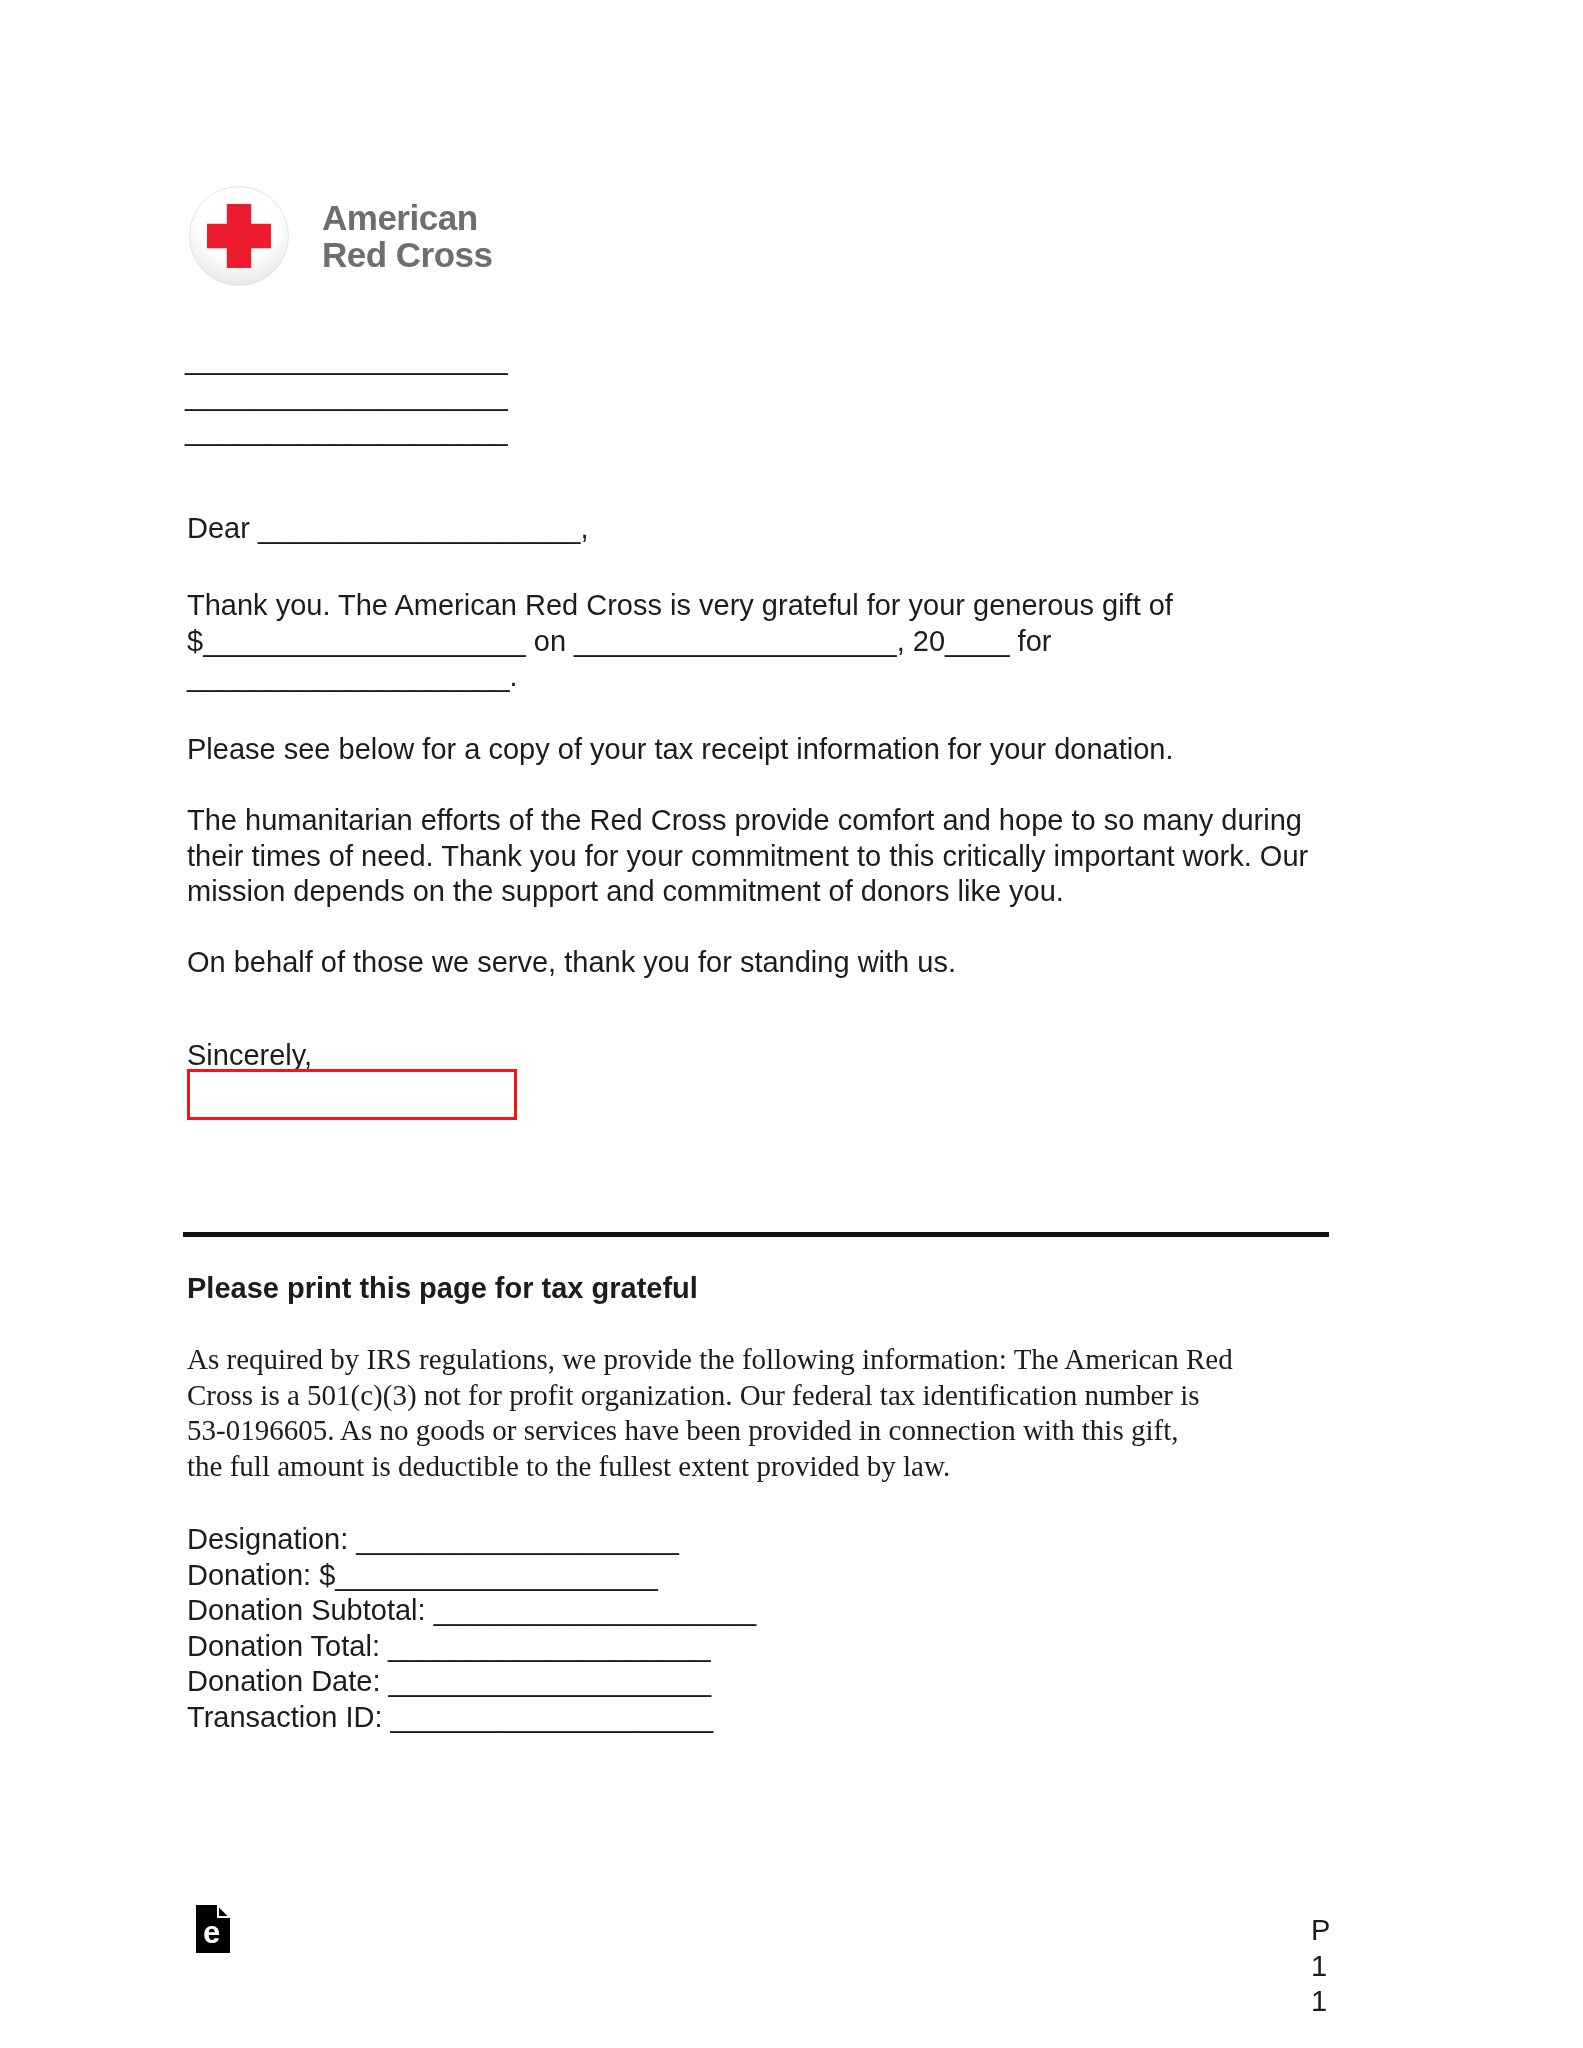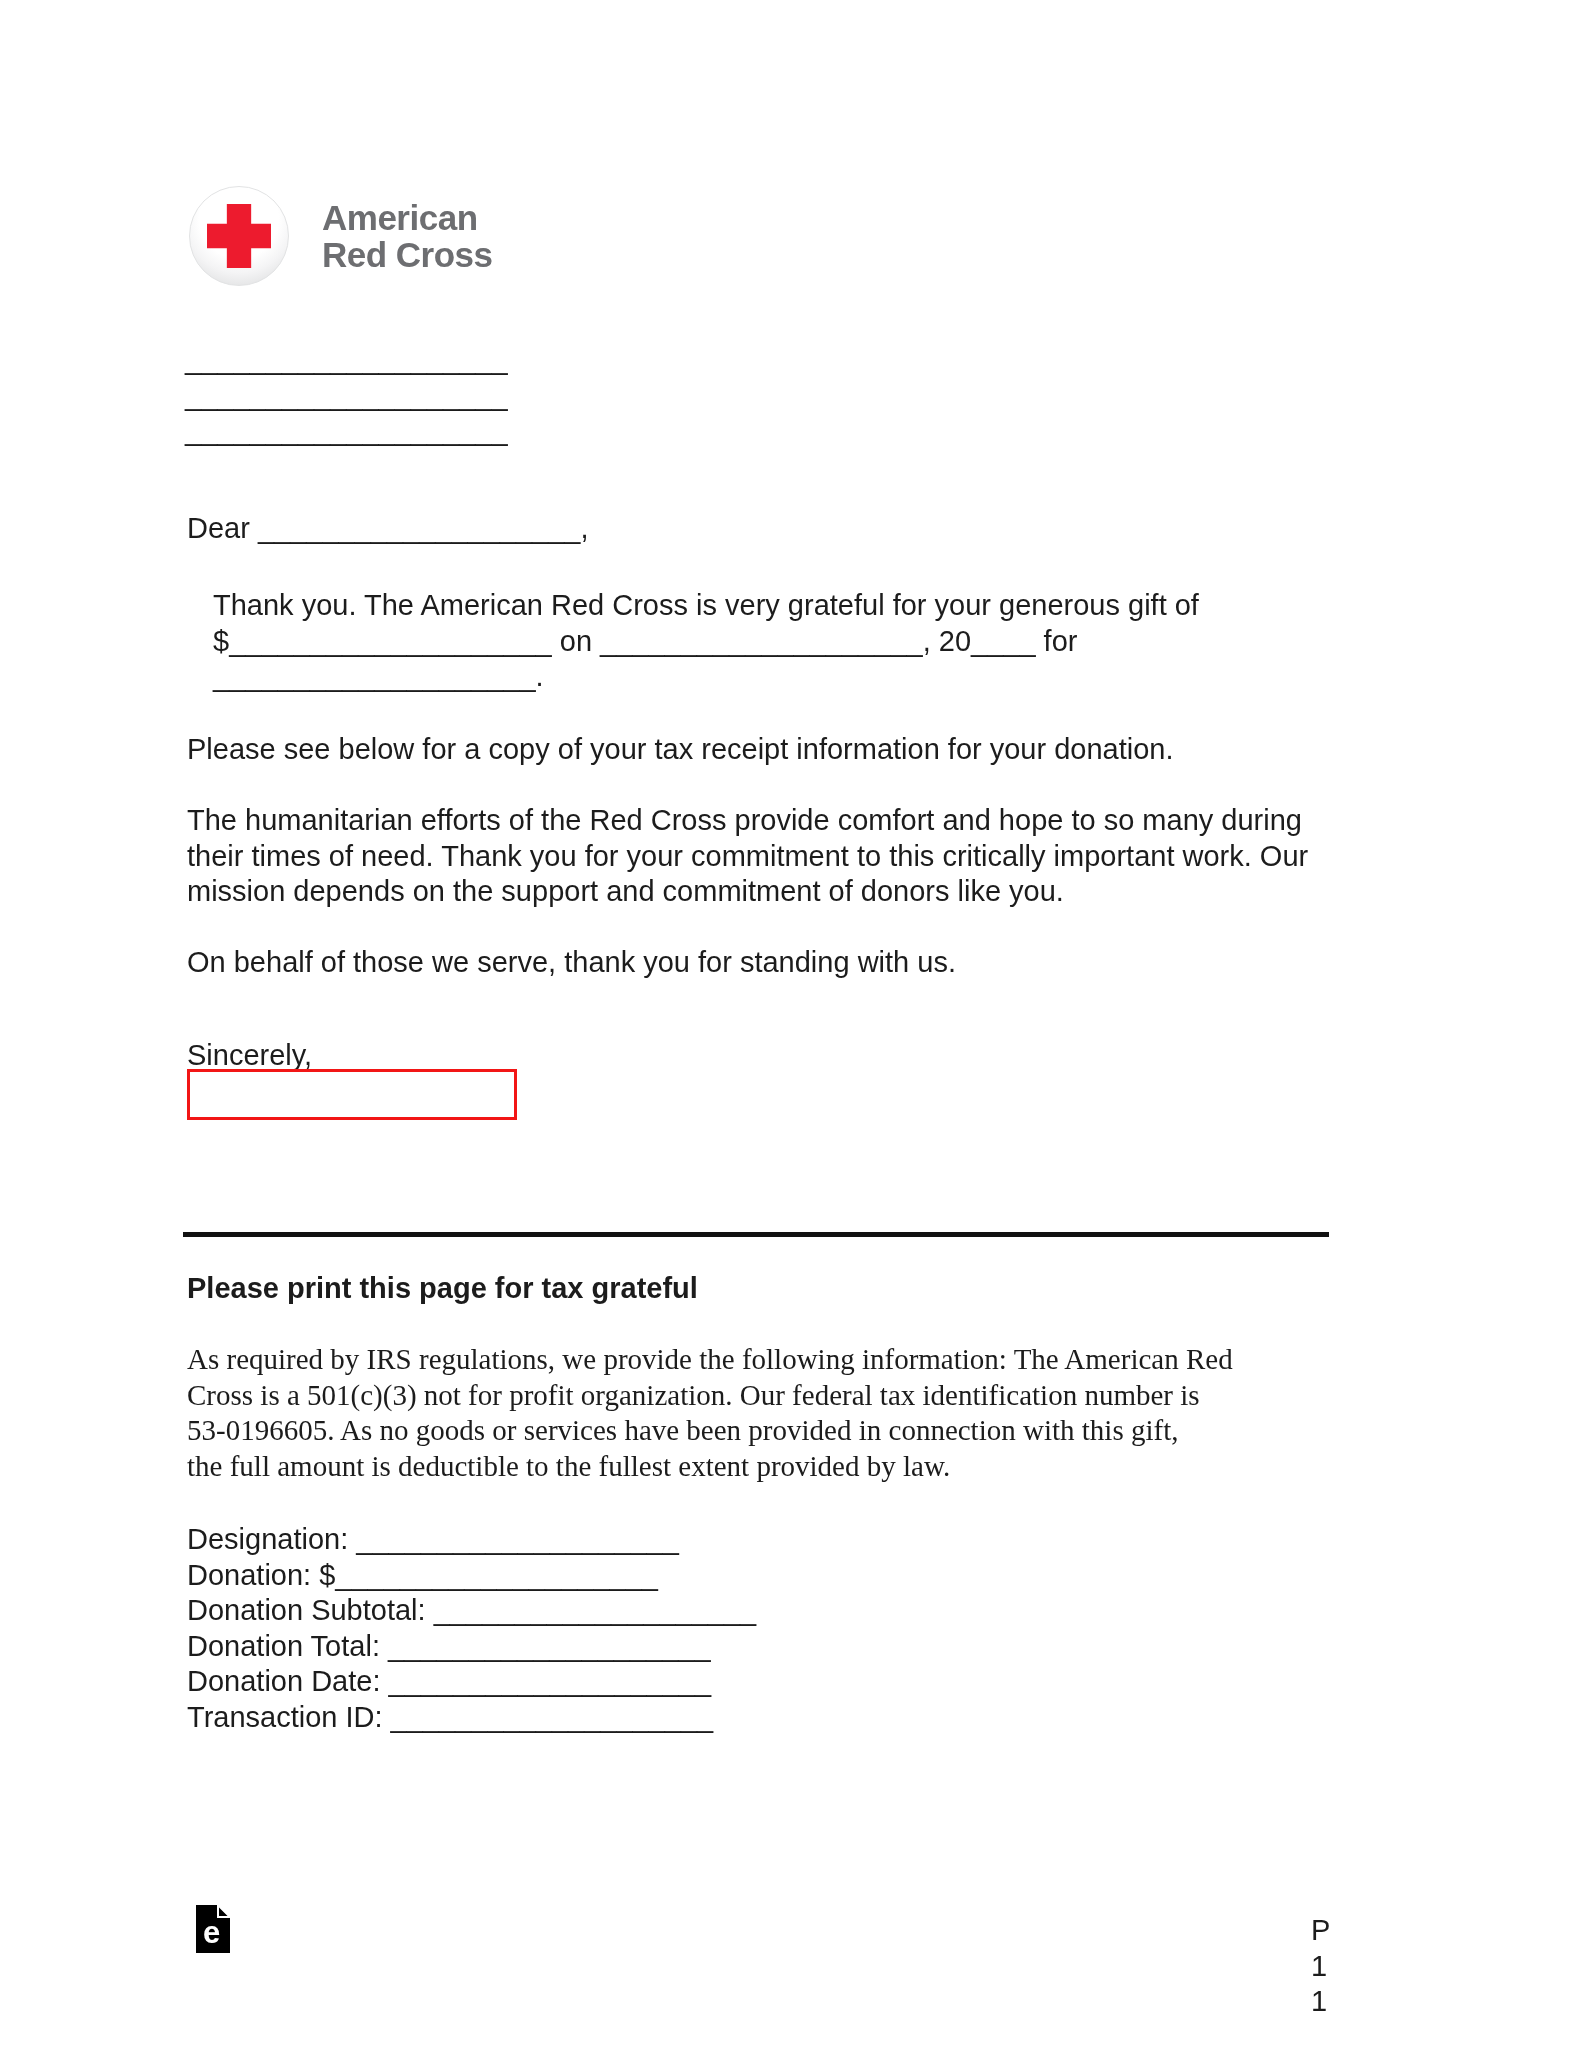--- a/index.html
+++ b/index.html
@@ -69,21 +69,21 @@
   </div>
 
   <div class="abs address-block">
     <div class="tline">____________________</div>
     <div class="tline">____________________</div>
     <div class="tline">____________________</div>
   </div>
 
   <div class="abs tline" style="left:187px; top:511px;">Dear ____________________,</div>
 
-  <div class="abs" style="left:187px; top:588px;margin-left:26px;">
+  <div class="abs" style="left:187px; top:588px;">
     <div class="tline">Thank you. The American Red Cross is very grateful for your generous gift of</div>
     <div class="tline">$____________________ on ____________________, 20____ for</div>
     <div class="tline">____________________.</div>
   </div>
 
   <div class="abs tline" style="left:187px; top:732px;text-align:right;">Please see below for a copy of your tax receipt information for your donation.</div>
 
   <div class="abs" style="left:187px; top:803px;">
     <div class="tline">The humanitarian efforts of the Red Cross provide comfort and hope to so many during</div>
     <div class="tline">their times of need. Thank you for your commitment to this critically important work. Our</div>

